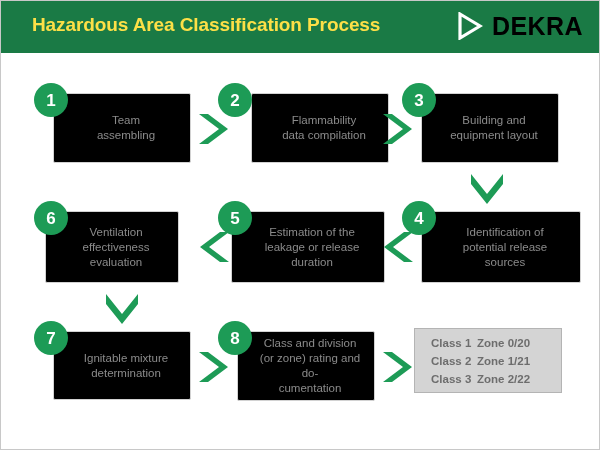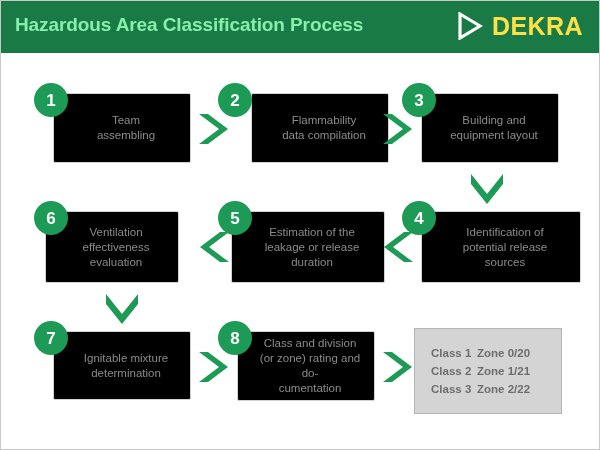--- a/index.html
+++ b/index.html
@@ -25,44 +25,44 @@
     position: absolute;
     left: 0;
     top: 0;
     width: 600px;
     height: 52px;
     background: #1a7a45;
     box-sizing: border-box;
   }
   .header-title {
     position: absolute;
-    left: 14px;
+    left: 31px;
     top: 13px;
-    color: #86efac;
+    color: #fde047;
     font-size: 19px;
     font-weight: bold;
     letter-spacing: -0.1px;
     white-space: nowrap;
   }
   .logo {
     position: absolute;
     right: 18px;
     top: 9px;
     height: 32px;
     display: flex;
     align-items: center;
     gap: 9px;
   }
   .logo-mark {
     display: block;
     width: 26px;
     height: 28px;
   }
   .logo-text {
-    color: #fde047;
+    color: #000000;
     font-size: 25px;
     font-weight: bold;
     letter-spacing: 0.4px;
     line-height: 1;
   }
 
   
   .node {
     position: absolute;
     box-sizing: border-box;
@@ -218,21 +218,21 @@
   </div>
   <div class="badge" style="left:217px; top:320px;">8</div>
 
   <svg class="chev" style="left:190px; top:346px;" width="44" height="40" viewBox="0 0 44 40">
     <path d="M8 5 L28 20 L8 35 L17 35 L37 20 L17 5 Z" fill="#1d9b56"></path>
   </svg>
   <svg class="chev" style="left:374px; top:346px;" width="44" height="40" viewBox="0 0 44 40">
     <path d="M8 5 L28 20 L8 35 L17 35 L37 20 L17 5 Z" fill="#1d9b56"></path>
   </svg>
 
-  <div class="result-table" style="left:413px; top:327px; width:148px; height:86px;">
+  <div class="result-table" style="left:413px; top:327px; width:148px; height:65px;">
     <div class="result-row">
       <span class="result-class">Class 1</span>
       <span class="result-zone">Zone 0/20</span>
     </div>
     <div class="result-row">
       <span class="result-class">Class 2</span>
       <span class="result-zone">Zone 1/21</span>
     </div>
     <div class="result-row">
       <span class="result-class">Class 3</span>

